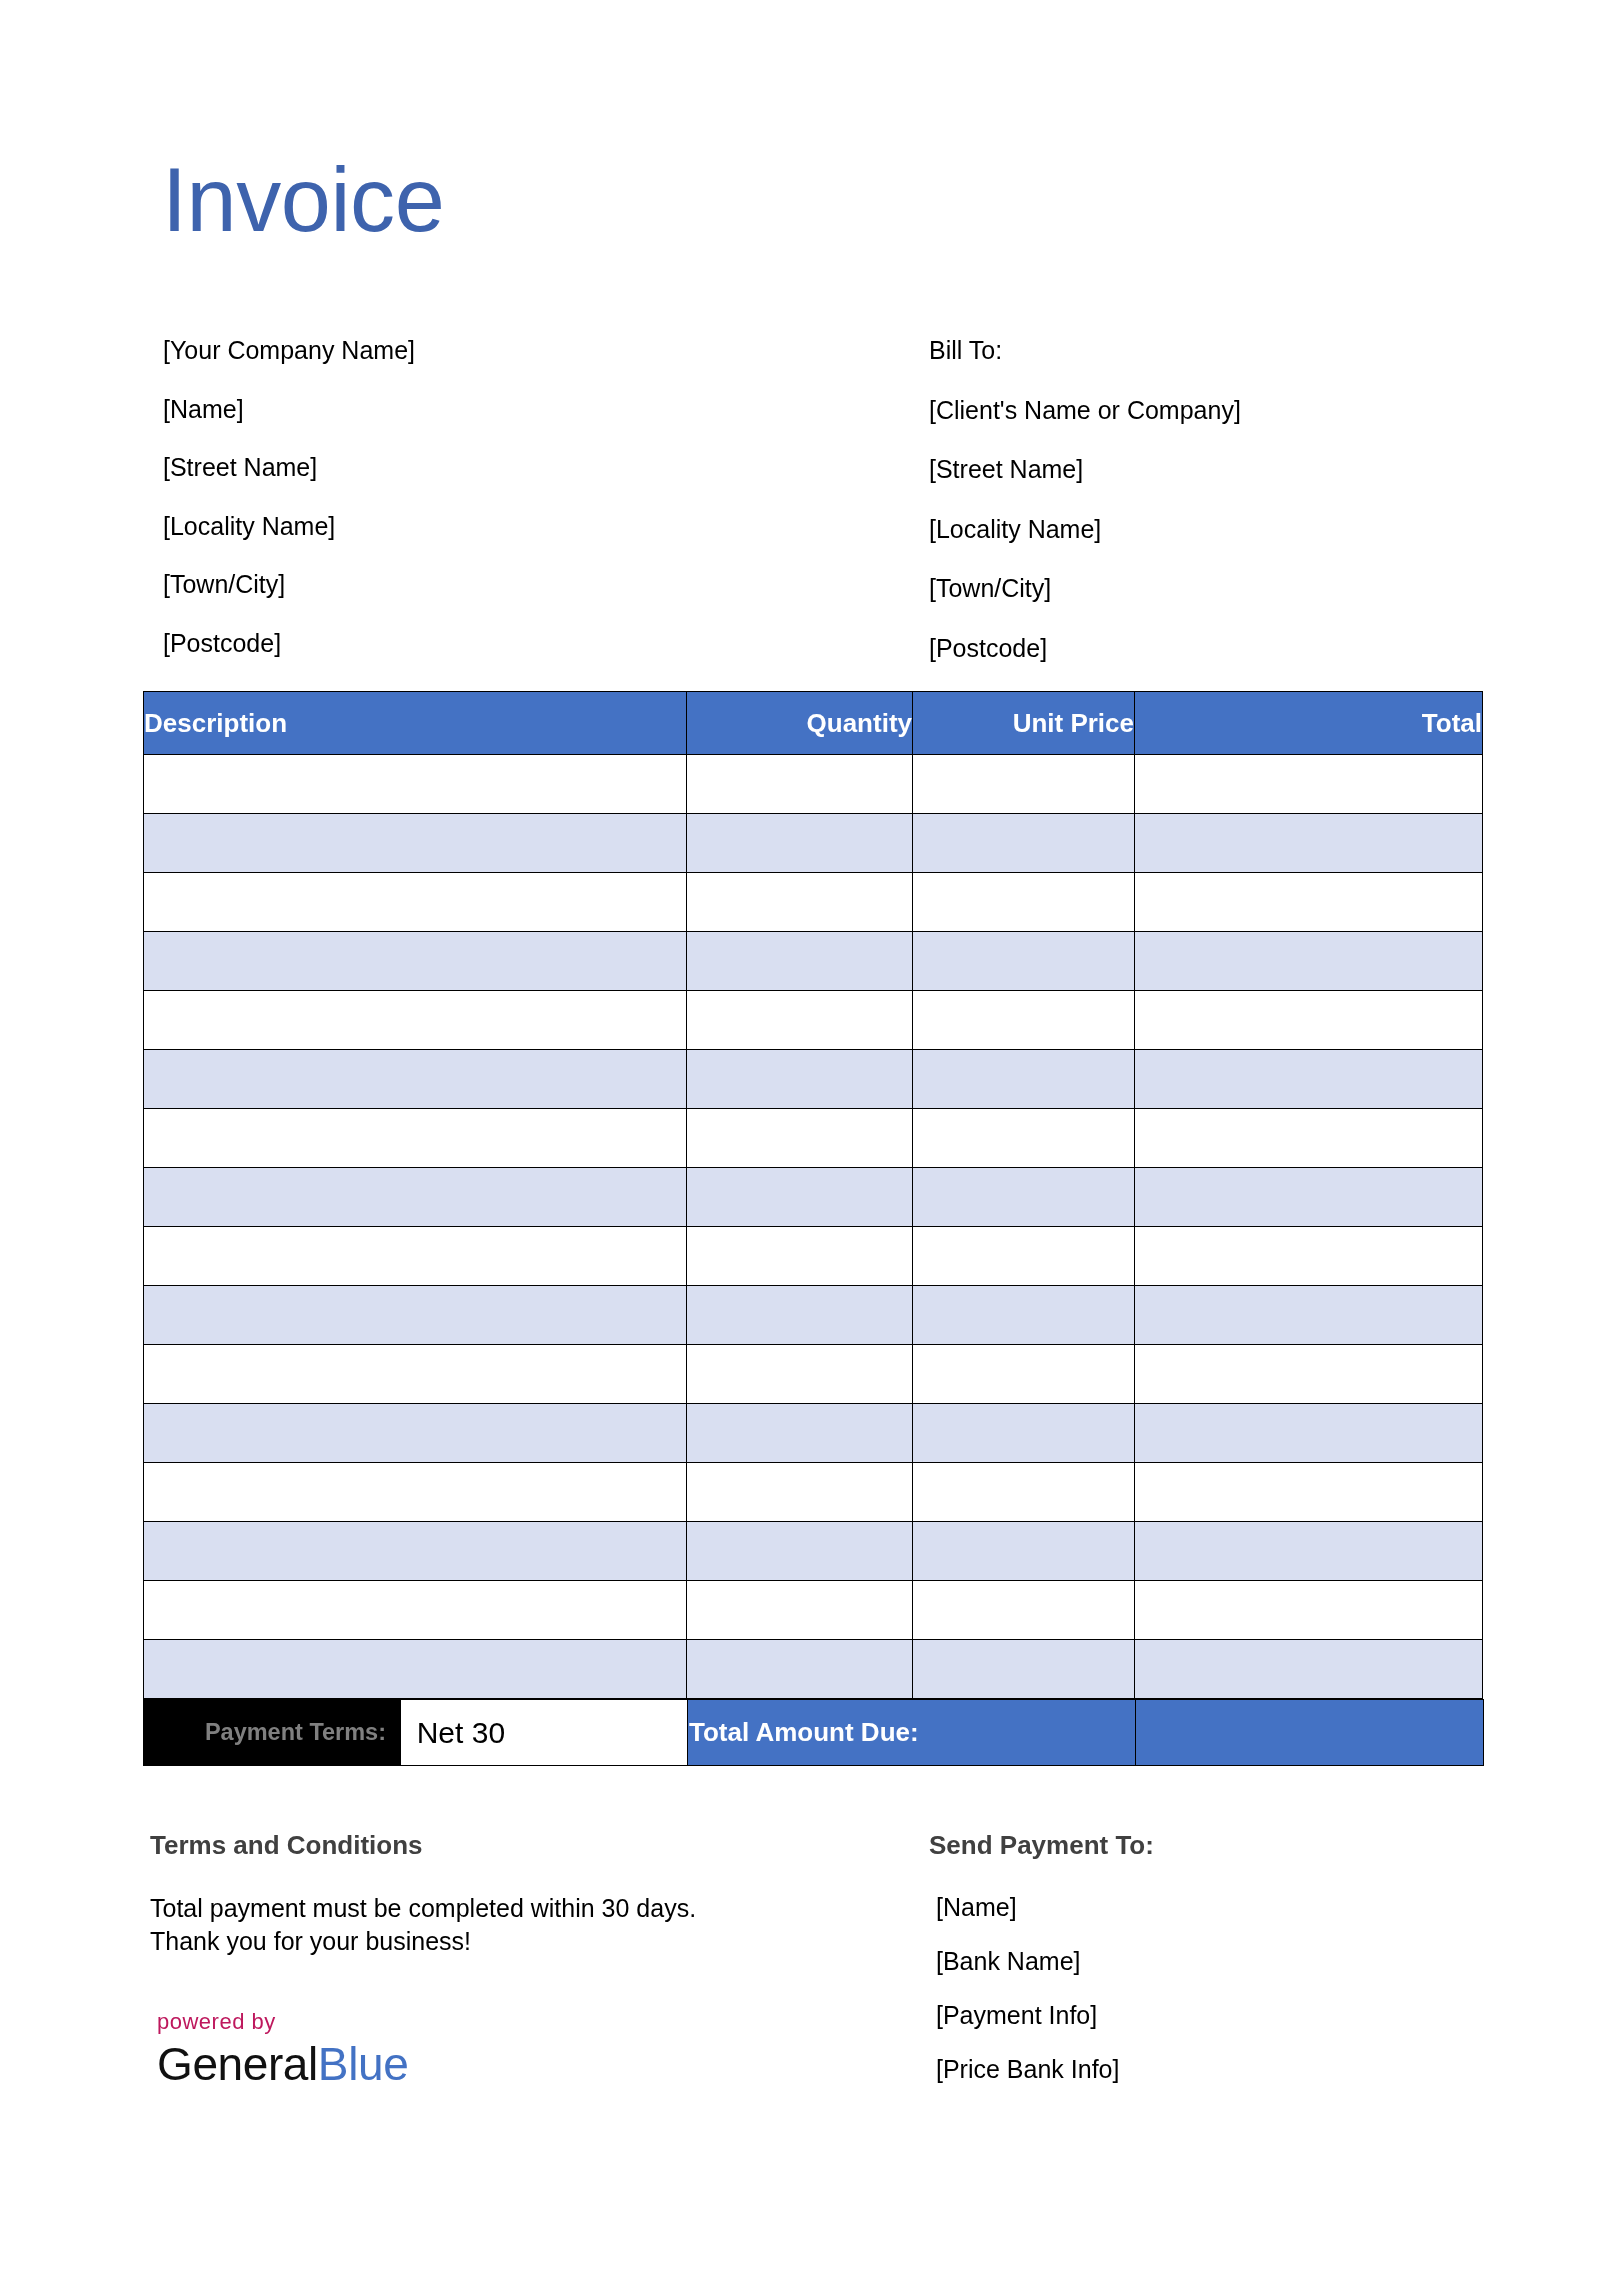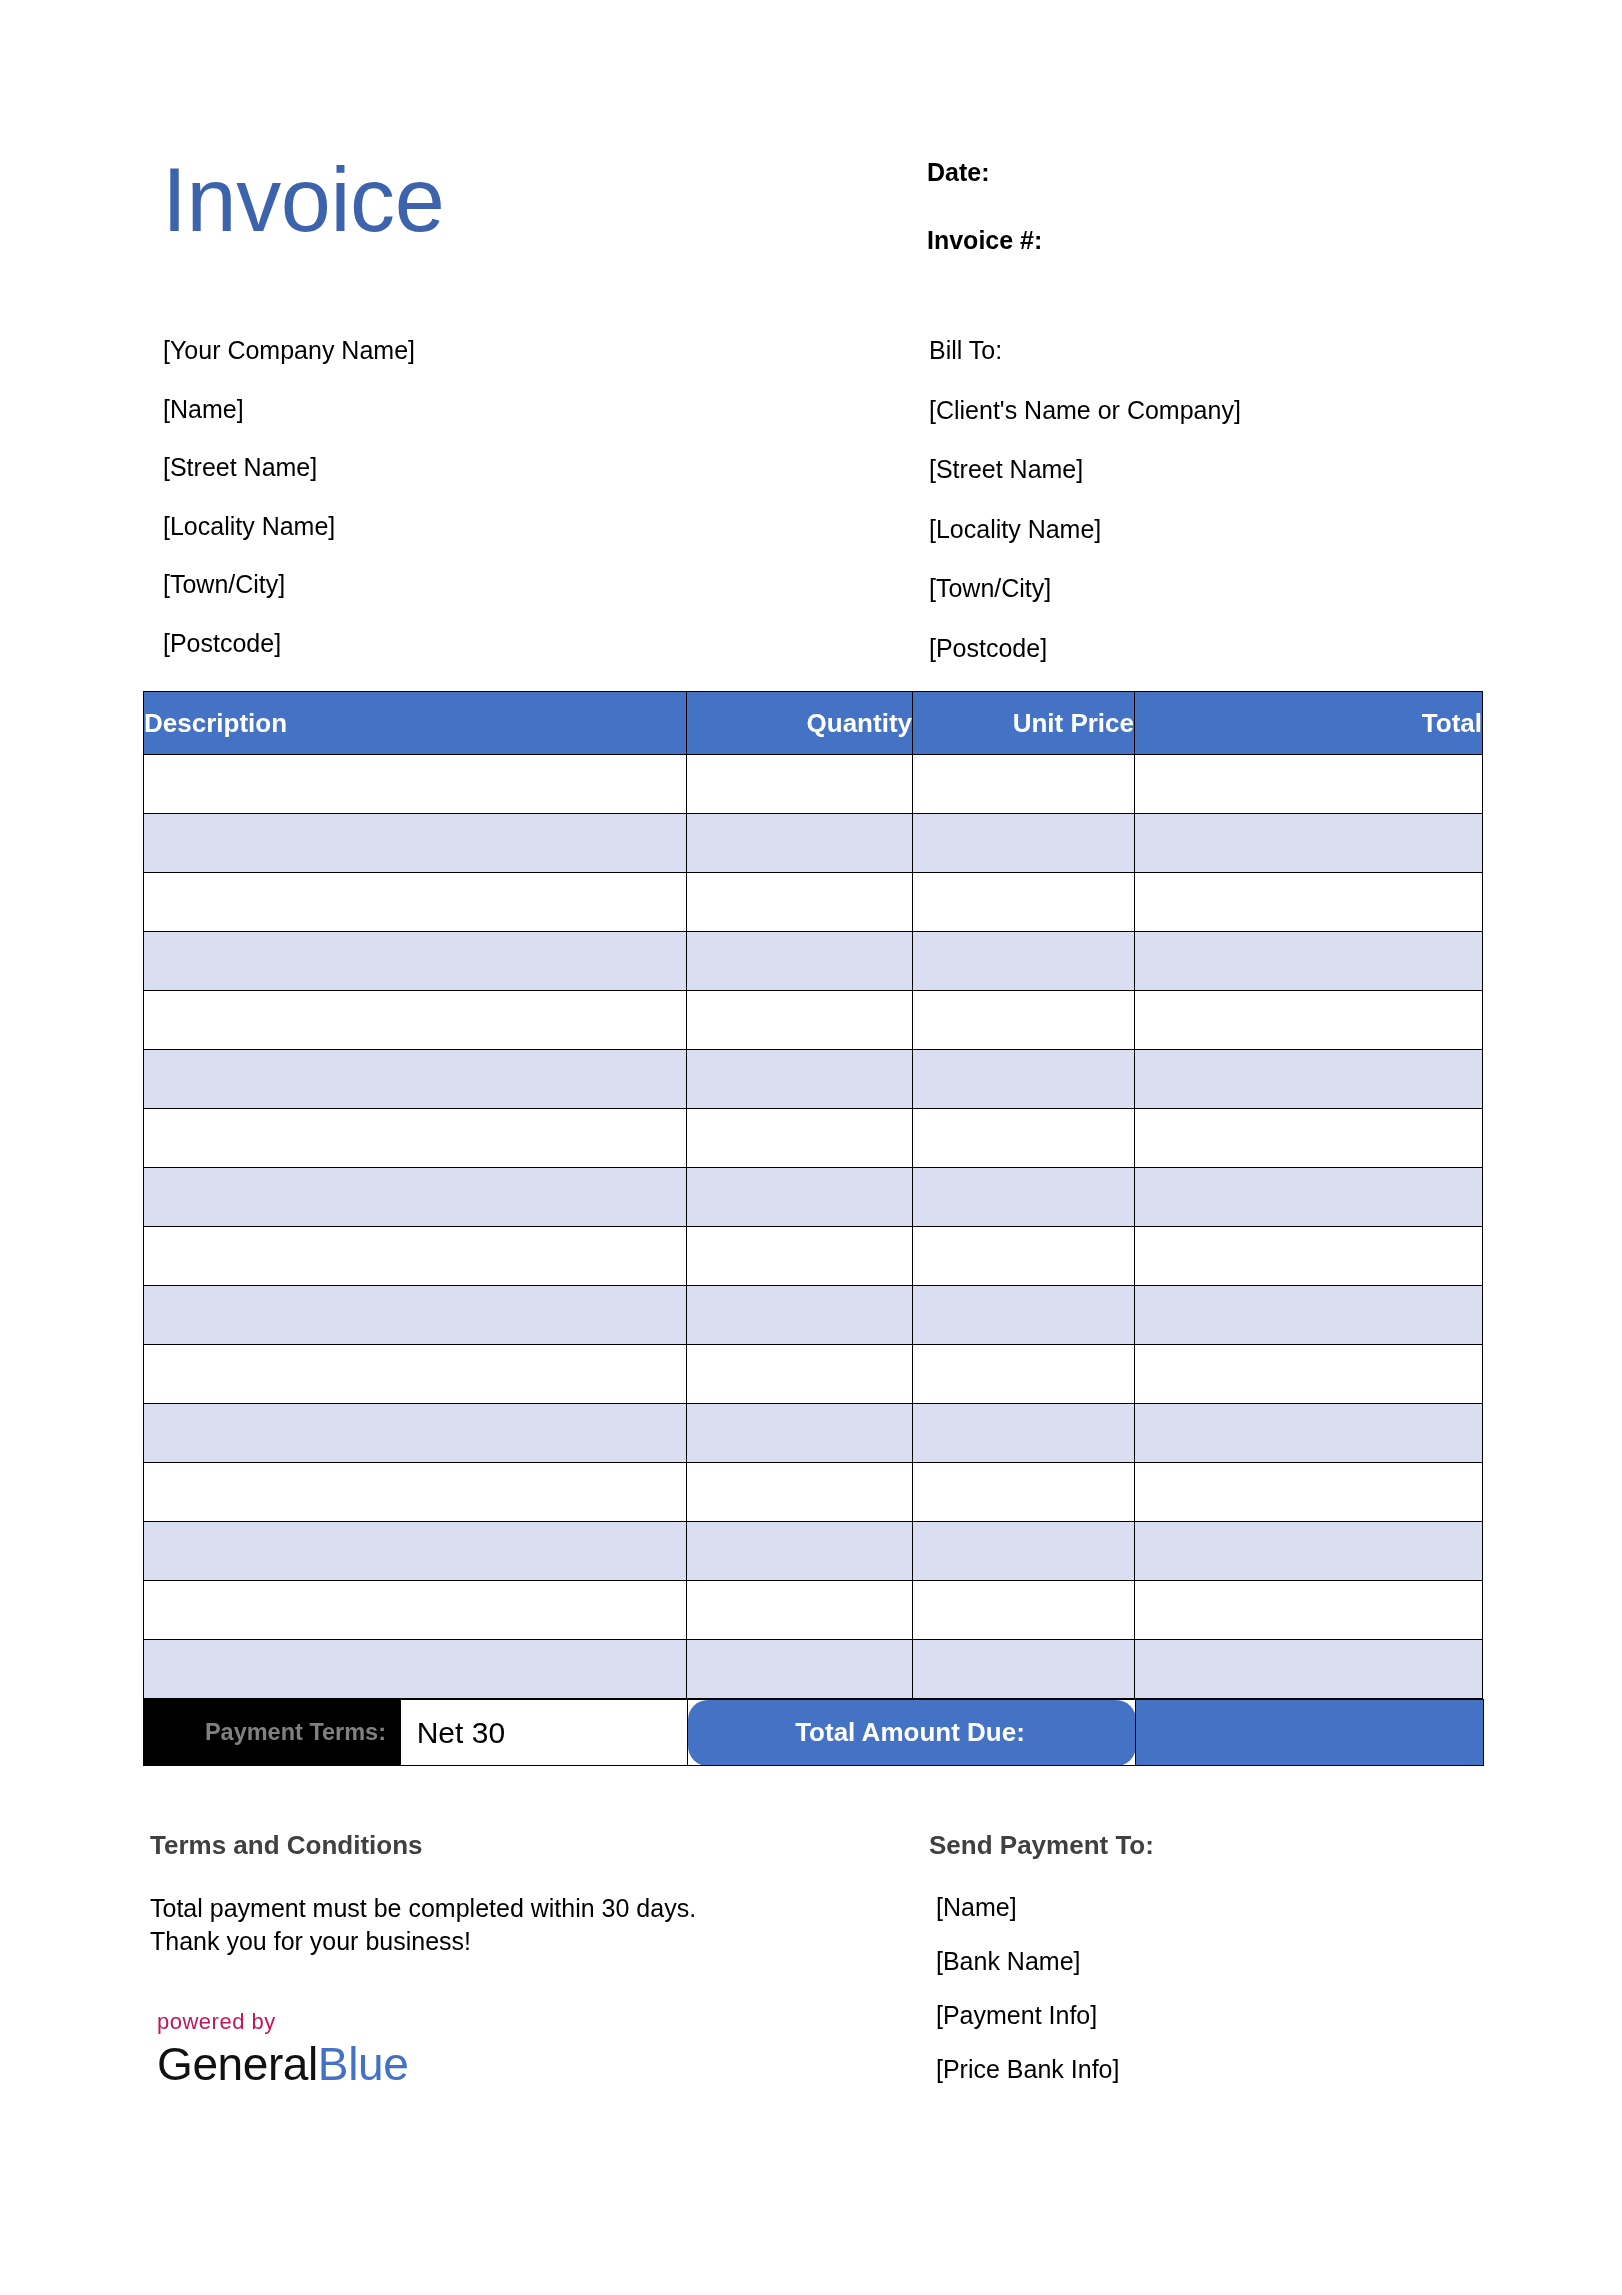--- a/index.html
+++ b/index.html
@@ -147,23 +147,22 @@
     font-size: 30px;
     font-weight: 400;
     text-align: left;
     padding-left: 15.7px;
   }
   td.terms-due {
     background: #4472C4;
     color: #ffffff;
     font-size: 26px;
     font-weight: bold;
-    text-align: center;
+    text-align: left;
     padding-right: 4px;
-    border-radius: 20px;
   }
   td.terms-amount {
     background: #4472C4;
   }
 
   
   .bottom {
     position: absolute;
     left: 0;
     top: 1830px;
@@ -215,24 +214,20 @@
   .brand-blue    { color: #4372C4; }
 </style>
 </head>
 <body>
 
 <div class="page">
 
   <div class="header">
     <div class="invoice-title">Invoice</div>
 
-    <div class="meta-block">
-      <div class="meta-line">Date:</div>
-      <div class="meta-line">Invoice #:</div>
-    </div>
   </div>
 
   <div class="addresses">
 
     <div class="addr-col left">
       <div class="addr-line">[Your Company Name]</div>
       <div class="addr-line">[Name]</div>
       <div class="addr-line">[Street Name]</div>
       <div class="addr-line">[Locality Name]</div>
       <div class="addr-line">[Town/City]</div>

